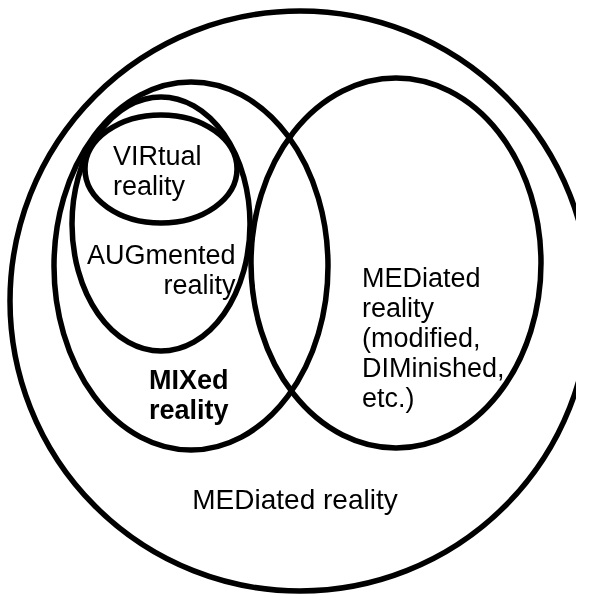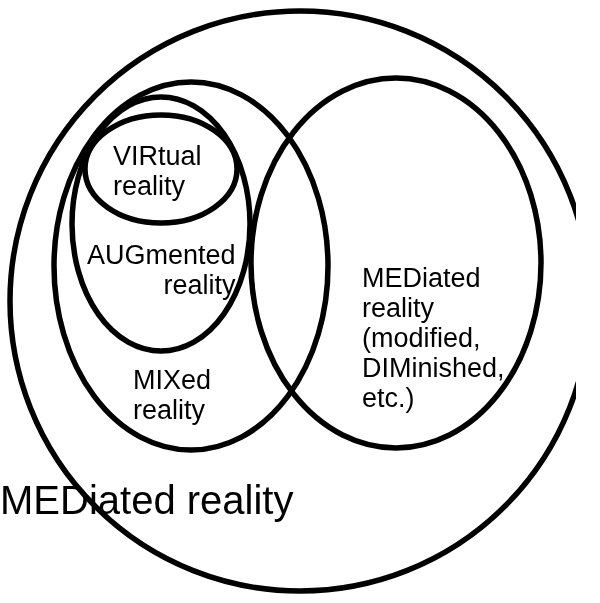--- a/index.html
+++ b/index.html
@@ -23,28 +23,28 @@
     position: absolute;
     color: #000000;
     font-size: 27px;
     line-height: 30px;
     white-space: pre-line;
     text-align: left;
     letter-spacing: 0px;
   }
   .set-label.virtual   { left: 113px; top: 141px; }
   .set-label.augmented { left: 87px;  top: 240px; text-align: right; }
-  .set-label.mixed     { left: 133px; top: 365px; }
+  .set-label.mixed     { left: 149px; top: 365px; font-weight: bold; }
   .set-label.modulated { left: 362px; top: 263px; }
   .set-label.mediated  {
     left: 0px; top: 478px;
     width: 590px;
-    font-size: 40px;
+    font-size: 28px;
     line-height: 44px;
-    text-align: left;
+    text-align: center;
     white-space: nowrap;
   }
 </style>
 </head>
 <body>
 
 <div class="canvas">
 
   <svg class="venn-svg" width="600" height="603" viewBox="0 0 600 603">
 

